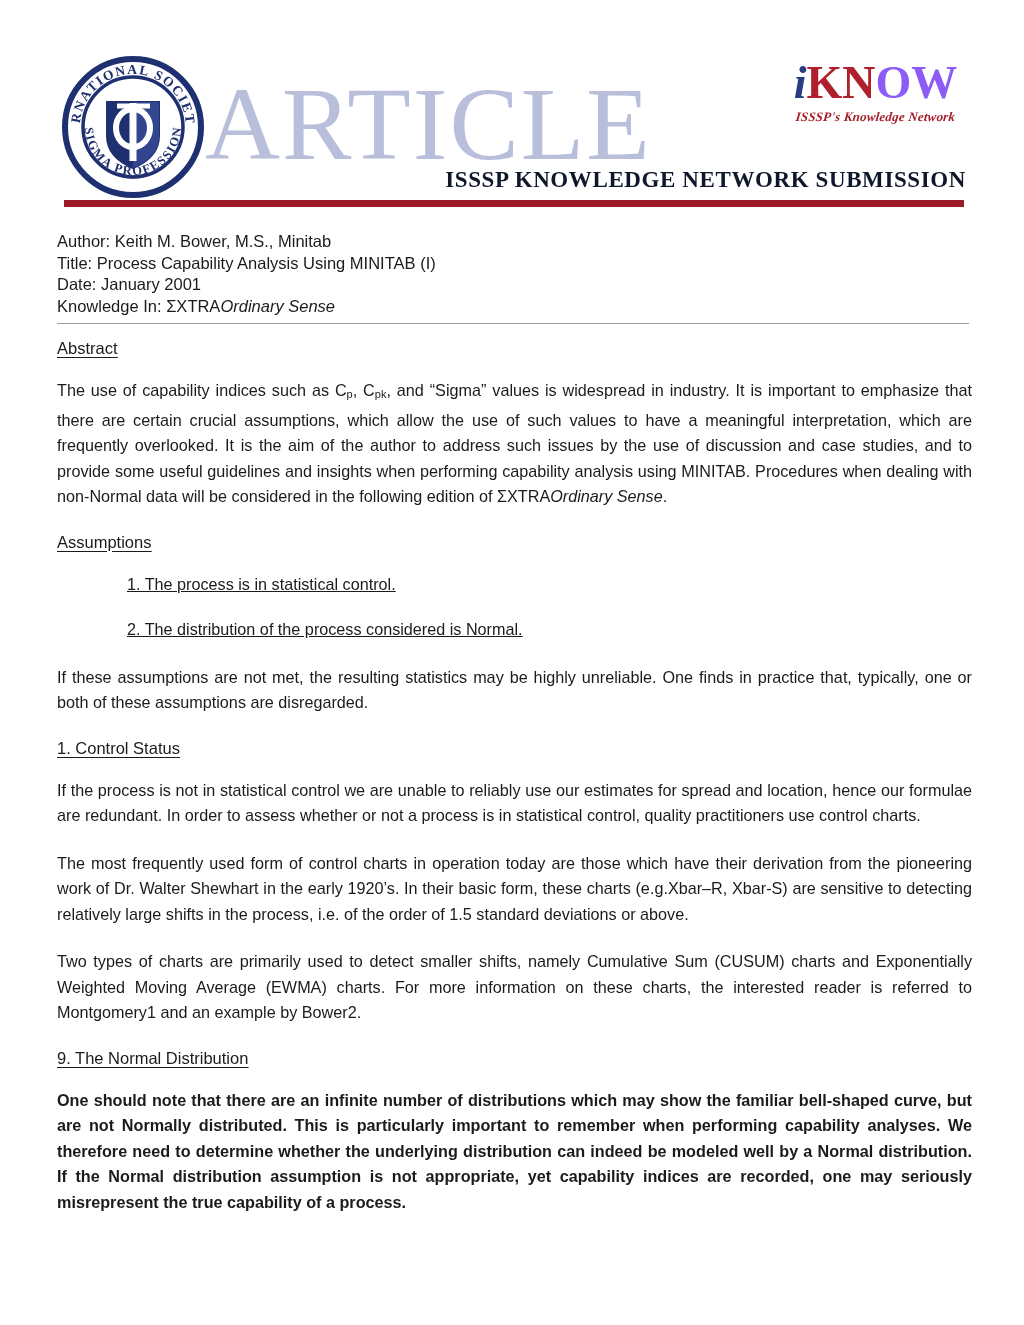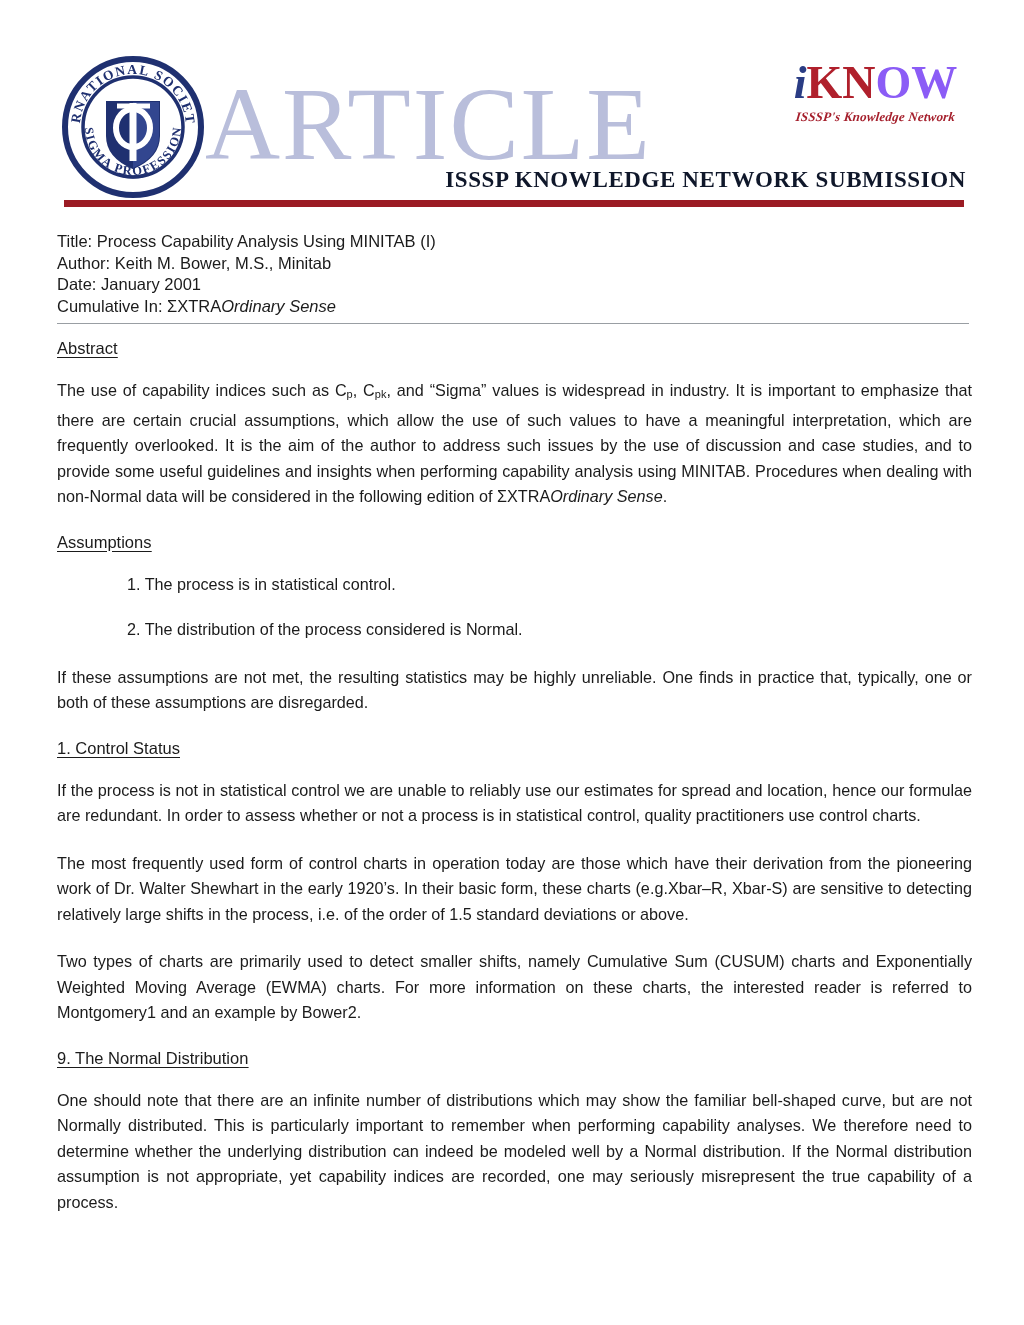--- a/index.html
+++ b/index.html
@@ -141,26 +141,27 @@
     display: block;
   }
   h2.sec span { text-decoration: underline; text-underline-offset: 3px; text-align: center; }
   p.body {
     margin: 0 0 22px 0;
     font-size: 16.2px;
     line-height: 25.5px;
     text-align: justify;
     text-justify: inter-word;
   }
-  p.body.last { margin-bottom: 0; }
+  p.body.last { margin-bottom: 0; font-weight: bold; }
   .gap-before { margin-top: 26px; }
   ol.assume {
     margin: 0 0 22px 0;
     padding: 0;
     list-style: none;
+    text-decoration: underline;
   }
   ol.assume li {
     margin: 0 0 20px 70px;
     font-size: 16.2px;
     line-height: 25.5px;
   }
   ol.assume li:last-child { margin-bottom: 0; }
   sub { font-size: 0.68em; vertical-align: -0.22em; }
 </style>
 </head>
@@ -202,33 +203,33 @@
       <div class="iknow-tag">ISSSP's Knowledge Network</div>
     </div>
 
     <div class="submission-line">ISSSP KNOWLEDGE NETWORK SUBMISSION</div>
 
     <div class="rule-red"></div>
   </div>
 
   <div class="titleblock">
     <div>
+      <span>Author:</span>
+      <span>Keith M. Bower, M.S., Minitab</span>
+    </div>
+    <div>
       <span>Title:</span>
       <span>Process Capability Analysis Using MINITAB (I)</span>
     </div>
     <div>
-      <span>Author:</span>
-      <span>Keith M. Bower, M.S., Minitab</span>
-    </div>
-    <div>
       <span>Date:</span>
       <span>January 2001</span>
     </div>
     <div>
-      <span>Cumulative In:</span>
+      <span>Knowledge In:</span>
       <span>ΣXTRA</span><span class="ital">Ordinary Sense</span>
     </div>
   </div>
 
   <div class="rule-gray"></div>
 
   <div class="content">
 
     <h2 class="sec"><span>Abstract</span></h2>
     <p class="body"><span>The use of capability indices such as C</span><sub>p</sub><span>, C</span><sub>pk</sub><span>, and “Sigma” values is widespread in industry. It is important to emphasize that there are certain crucial assumptions, which allow the use of such values to have a meaningful interpretation, which are frequently overlooked. It is the aim of the author to address such issues by the use of discussion and case studies, and to provide some useful guidelines and insights when performing capability analysis using MINITAB. Procedures when dealing with non-Normal data will be considered in the following edition of ΣXTRA</span><span class="ital">Ordinary Sense</span><span>.</span></p>

